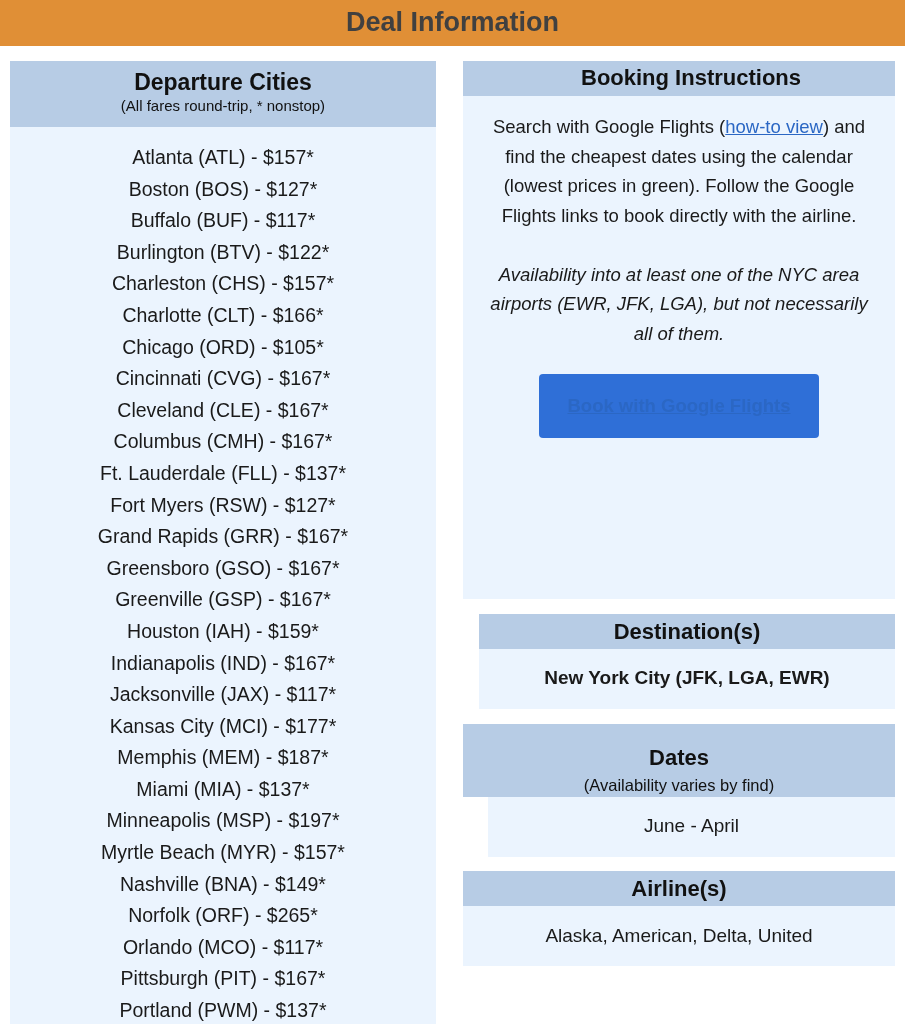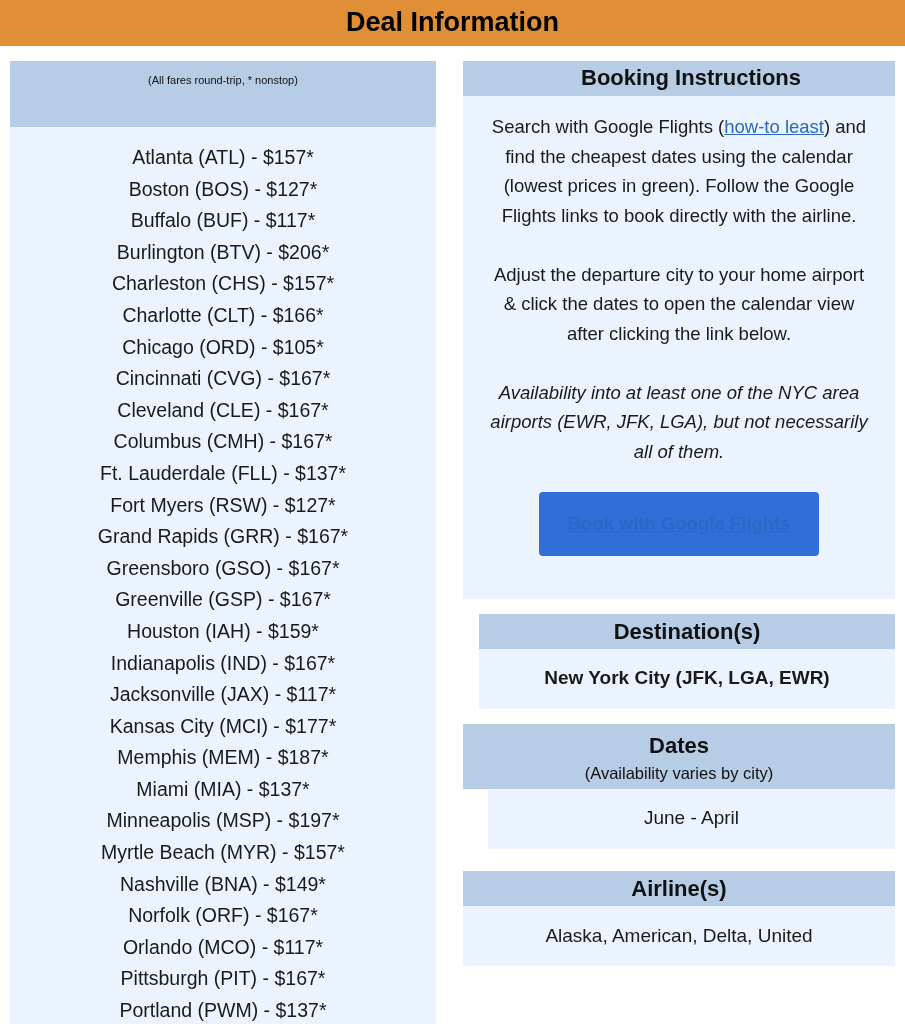--- a/index.html
+++ b/index.html
@@ -1,38 +1,38 @@
 <!DOCTYPE html>
 <html><head>
 <meta charset="utf-8">
 <style>
   * { box-sizing: border-box; margin: 0; padding: 0; }
   html, body { width: 905px; height: 1024px; overflow: hidden; background: #ffffff; }
   body { font-family: "Liberation Sans", sans-serif; color: #1a1a1a; position: relative; }
 
   .banner {
     position: absolute; left: 0; top: 0; width: 905px; height: 46px;
-    background: #e08f36; color: #000000;
+    background: #e08f36; color: #404040;
     font-weight: bold; font-size: 27px; text-align: center; line-height: 44px;
   }
 
   .panel-head {
     background: #b7cce5; text-align: center; color: #111;
   }
   .panel-body {
     background: #ebf4fe; text-align: center;
   }
 
   
   .left {
     position: absolute; left: 10px; top: 61px; width: 426px; height: 980px;
   }
   .left .panel-head { height: 66px; padding-top: 8px; }
   .left .panel-head .title { font-size: 23px; font-weight: bold; line-height: 26px; }
-  .left .panel-head .sub { font-size: 11px; line-height: 20px; margin-top: 1px; }
+  .left .panel-head .sub { font-size: 15px; line-height: 20px; margin-top: 1px; }
   .left .panel-body { height: 914px; padding-top: 15px; }
   .city {
     font-size: 19.5px; line-height: 31.6px; white-space: nowrap;
   }
 
   
   .right { position: absolute; left: 463px; width: 432px; }
   .booking { top: 61px; }
   .booking .panel-head { height: 35px; line-height: 34px; font-size: 22px; font-weight: bold; padding-left: 24px; }
   .booking .panel-body { height: 503px; padding: 16px 24px 0; font-size: 18.5px; line-height: 29.5px; }
@@ -43,97 +43,97 @@
     display: inline-block; width: 280px; height: 64px; margin-top: -4px;
     background: #2f6fd7; color: #ffffff; border-radius: 4px;
     font-weight: bold; font-size: 18.5px; line-height: 64px; text-decoration: none;
   }
 
   .dest { top: 614px; padding-left: 16px; }
   .dest .panel-head { height: 35px; line-height: 35px; font-size: 22px; font-weight: bold; }
   .dest .panel-body { height: 60px; line-height: 58px; font-size: 19px; font-weight: bold; }
 
   .dates { top: 724px; }
-  .dates .panel-head { height: 65px; padding-top: 9px; }
+  .dates .panel-head { height: 73px; padding-top: 21px; }
   .dates .panel-head .title { font-size: 22px; font-weight: bold; line-height: 26px; }
   .dates .panel-head .sub { font-size: 16.5px; line-height: 22px; margin-top: 3px; }
   .dates .panel-body { height: 60px; line-height: 58px; font-size: 19px; margin-left: 25px; }
 
   .airlines { top: 871px; }
   .airlines .panel-head { height: 35px; line-height: 35px; font-size: 22px; font-weight: bold; }
   .airlines .panel-body { height: 60px; line-height: 60px; font-size: 19px; }
 </style>
 </head>
 <body>
 
 <div class="banner">
   <span>Deal Information</span>
 </div>
 
 <section class="left">
   <div class="panel-head">
+    <div class="title">Departure Cities</div>
     <div class="sub">(All fares round-trip, * nonstop)</div>
   </div>
   <div class="panel-body">
     <div class="city">Atlanta (ATL) - $157*</div>
     <div class="city">Boston (BOS) - $127*</div>
     <div class="city">Buffalo (BUF) - $117*</div>
-    <div class="city">Burlington (BTV) - $206*</div>
+    <div class="city">Burlington (BTV) - $122*</div>
     <div class="city">Charleston (CHS) - $157*</div>
     <div class="city">Charlotte (CLT) - $166*</div>
     <div class="city">Chicago (ORD) - $105*</div>
     <div class="city">Cincinnati (CVG) - $167*</div>
     <div class="city">Cleveland (CLE) - $167*</div>
     <div class="city">Columbus (CMH) - $167*</div>
     <div class="city">Ft. Lauderdale (FLL) - $137*</div>
     <div class="city">Fort Myers (RSW) - $127*</div>
     <div class="city">Grand Rapids (GRR) - $167*</div>
     <div class="city">Greensboro (GSO) - $167*</div>
     <div class="city">Greenville (GSP) - $167*</div>
     <div class="city">Houston (IAH) - $159*</div>
     <div class="city">Indianapolis (IND) - $167*</div>
     <div class="city">Jacksonville (JAX) - $117*</div>
     <div class="city">Kansas City (MCI) - $177*</div>
     <div class="city">Memphis (MEM) - $187*</div>
     <div class="city">Miami (MIA) - $137*</div>
     <div class="city">Minneapolis (MSP) - $197*</div>
     <div class="city">Myrtle Beach (MYR) - $157*</div>
     <div class="city">Nashville (BNA) - $149*</div>
-    <div class="city">Norfolk (ORF) - $167*</div>
+    <div class="city">Norfolk (ORF) - $265*</div>
     <div class="city">Orlando (MCO) - $117*</div>
     <div class="city">Pittsburgh (PIT) - $167*</div>
     <div class="city">Portland (PWM) - $137*</div>
   </div>
 </section>
 
 <section class="right booking">
   <div class="panel-head">
     <span>Booking Instructions</span>
   </div>
   <div class="panel-body">
-    <p><span>Search with Google Flights (</span><a href="#">how-to least</a><span>) and find the cheapest dates using the calendar (lowest prices in green). Follow the Google Flights links to book directly with the airline.</span></p>
-    <p>Adjust the departure city to your home airport &amp; click the dates to open the calendar view after clicking the link below.</p>
+    <p><span>Search with Google Flights (</span><a href="#">how-to view</a><span>) and find the cheapest dates using the calendar (lowest prices in green). Follow the Google Flights links to book directly with the airline.</span></p>
     <p class="italic">Availability into at least one of the NYC area airports (EWR, JFK, LGA), but not necessarily all of them.</p>
     <a href="#" class="book-btn">Book with Google Flights</a>
   </div>
 </section>
 
 <section class="right dest">
   <div class="panel-head">
     <span>Destination(s)</span>
   </div>
   <div class="panel-body">
     <span>New York City (JFK, LGA, EWR)</span>
   </div>
 </section>
 
 <section class="right dates">
   <div class="panel-head">
     <div class="title">Dates</div>
-    <div class="sub">(Availability varies by city)</div>
+    <div class="sub">(Availability varies by find)</div>
   </div>
   <div class="panel-body">
     <span>June - April</span>
   </div>
 </section>
 
 <section class="right airlines">
   <div class="panel-head">
     <span>Airline(s)</span>
   </div>

